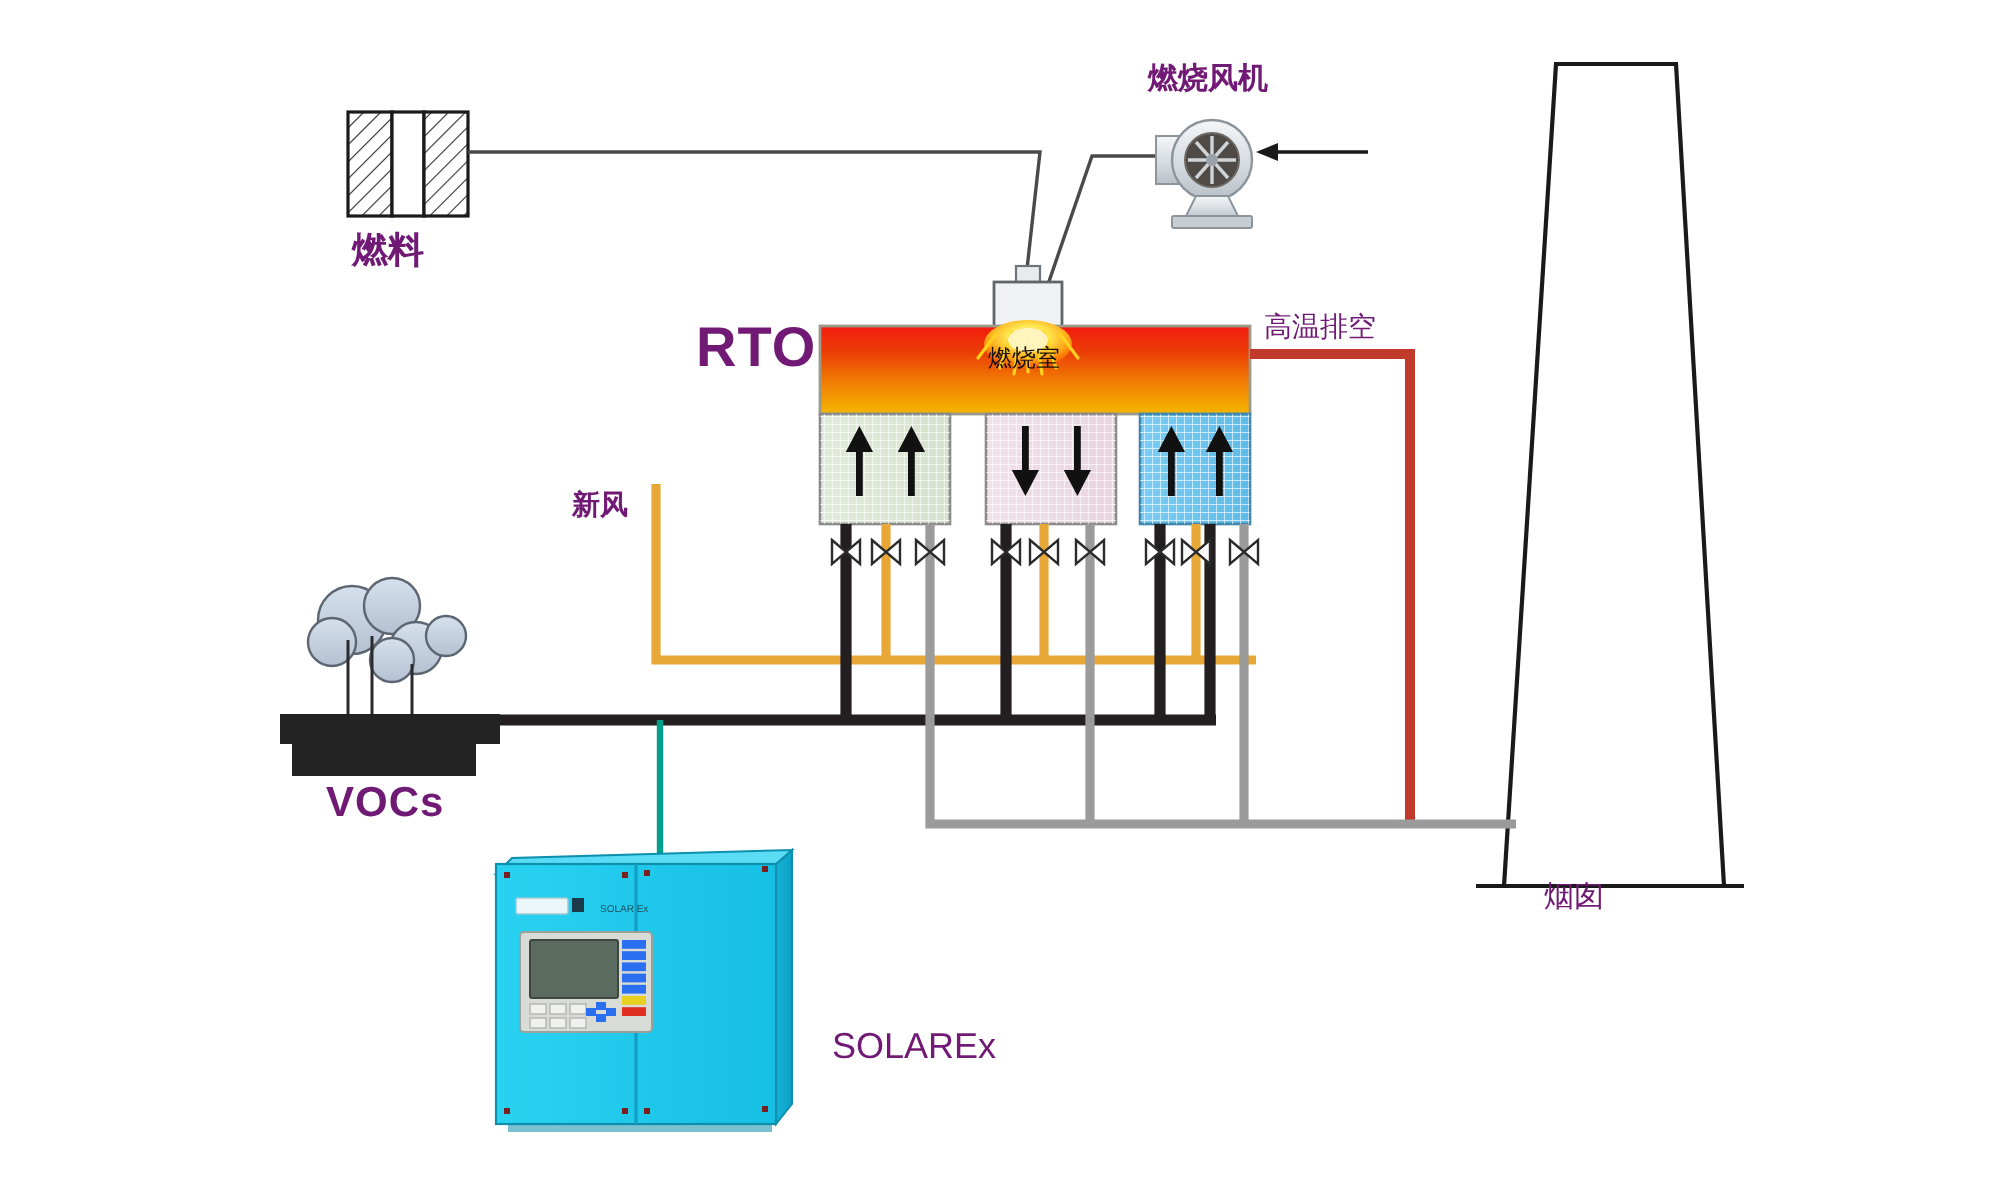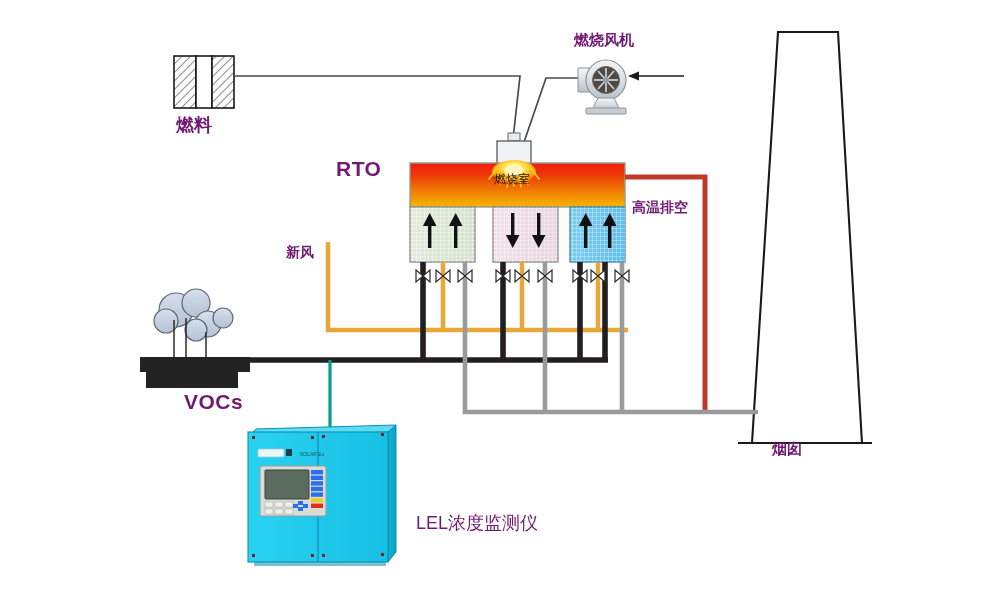--- a/index.html
+++ b/index.html
@@ -27,26 +27,26 @@
   }
   .lbl {
     position: absolute;
     color: #701a75;
     white-space: nowrap;
     line-height: 1.18;
     font-family: "Liberation Sans", "DejaVu Sans", sans-serif;
   }
   .lbl-fuel      { left: 176px; top: 115px; font-size: 18px; font-weight: 700; }
   .lbl-fan       { left: 574px; top: 31px;  font-size: 15px; font-weight: 700; }
-  .lbl-rto       { left: 336px; top: 157px; font-size: 21px; font-weight: 800; letter-spacing: 0.5px; }
+  .lbl-rto       { left: 348px; top: 157px; font-size: 28px; font-weight: 800; letter-spacing: 0.5px; }
   .lbl-chamber   { left: 494px; top: 172px; font-size: 12px; font-weight: 400; color: #1a1008; }
-  .lbl-hot       { left: 632px; top: 155px; font-size: 14px; font-weight: 700; margin-top: 44px; }
+  .lbl-hot       { left: 632px; top: 155px; font-size: 14px; font-weight: 400; }
   .lbl-fresh     { left: 286px; top: 244px; font-size: 14px; font-weight: 700; text-align: right; }
-  .lbl-vocs      { left: 163px; top: 390px; font-size: 21px; font-weight: 700; letter-spacing: 0.5px; margin-left: 21px; }
-  .lbl-stack     { left: 772px; top: 440px; font-size: 15px; font-weight: 700; text-align: center; }
+  .lbl-vocs      { left: 163px; top: 390px; font-size: 21px; font-weight: 700; letter-spacing: 0.5px; }
+  .lbl-stack     { left: 772px; top: 440px; font-size: 15px; font-weight: 400; text-align: center; }
   .lbl-device    { left: 416px; top: 513px; font-size: 18px; }
   .lbl-device div { margin-bottom: 3px; }
 </style>
 </head>
 <body>
 
 <div id="stage">
 
   <svg viewBox="0 0 1000 600" xmlns="http://www.w3.org/2000/svg">
     <defs>
@@ -327,16 +327,16 @@
 
   <div class="lbl lbl-hot">高温排空</div>
 
   <div class="lbl lbl-fresh">新风</div>
 
   <div class="lbl lbl-vocs">VOCs</div>
 
   <div class="lbl lbl-stack">烟囱</div>
 
   <div class="lbl lbl-device">
-    <div>LEL浓度监测仪</div>
+    <div>SOLAREx</div>
   </div>
 
 </div>
 
 </body></html>

